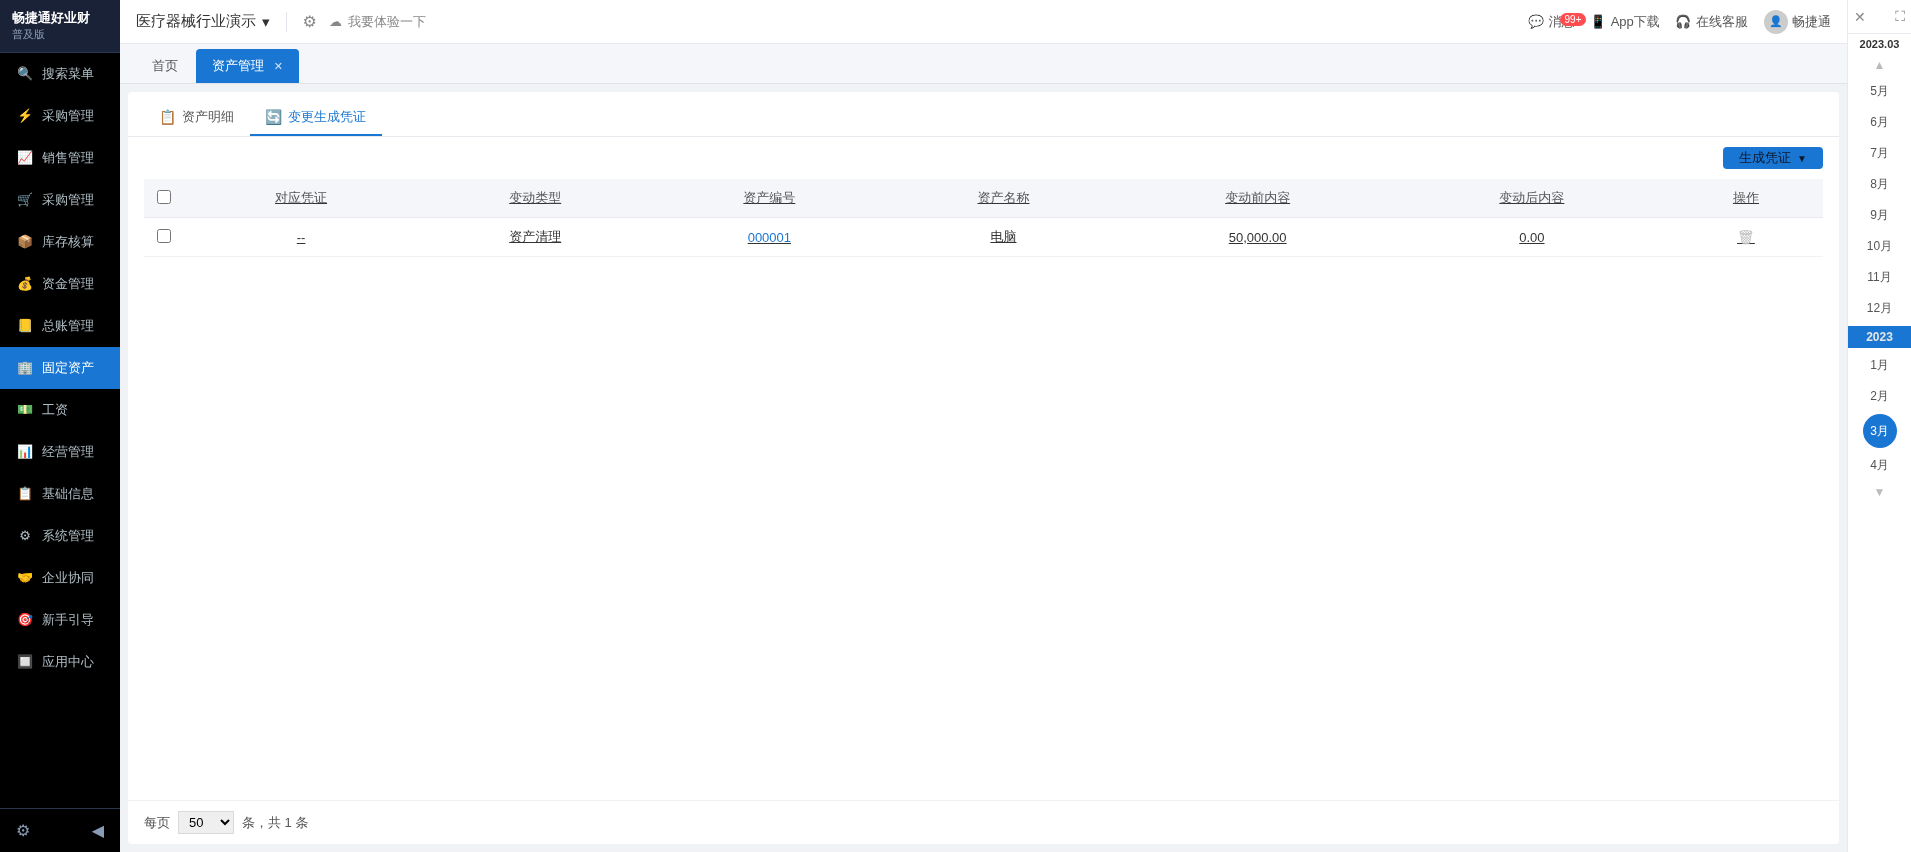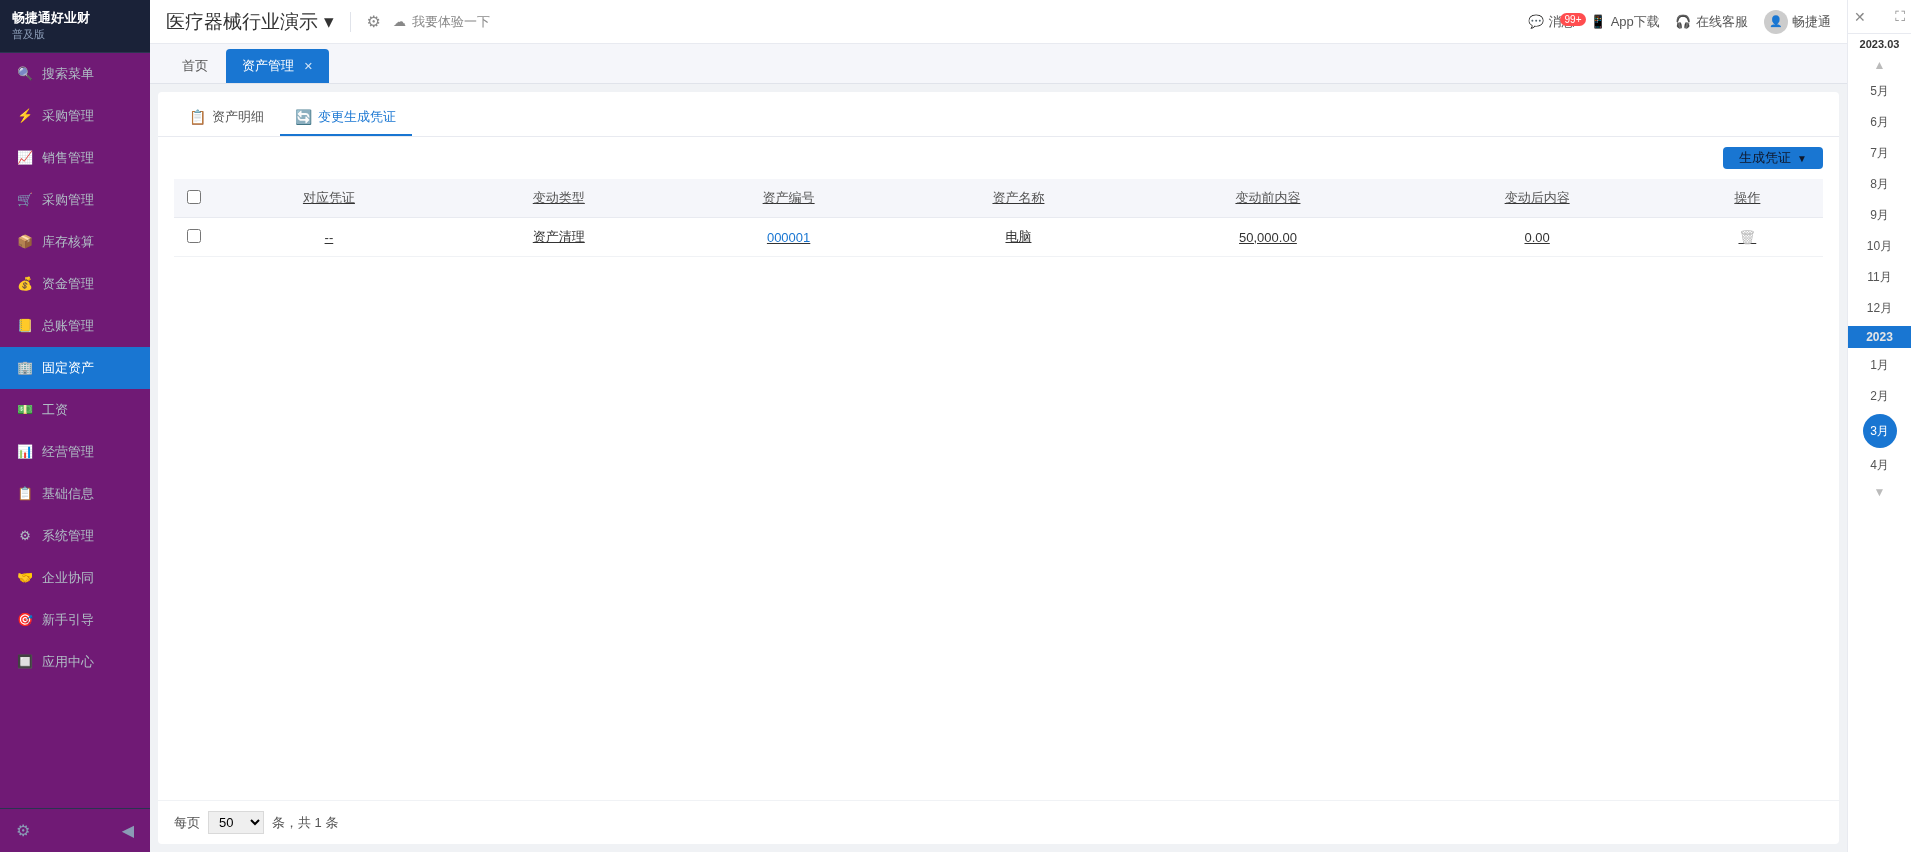--- a/index.html
+++ b/index.html
@@ -1,37 +1,37 @@
 <!DOCTYPE html>
 <html><head>
   <meta charset="utf-8">
   <style>
     * { box-sizing: border-box; margin: 0; padding: 0; }
     body { font-family: 'Microsoft YaHei', Arial, sans-serif; font-size: 13px; color: #333; display: flex; height: 852px; overflow: hidden; background: #f0f2f5; }
 
     
-    .sidebar { width: 150px; background: #701a75; display: flex; flex-direction: column; height: 100%; flex-shrink: 0; }
+    .sidebar { width: 120px; background: #000000; display: flex; flex-direction: column; height: 100%; flex-shrink: 0; }
     .sidebar-logo { padding: 10px 12px; background: #1a2238; border-bottom: 1px solid #2a3550; display: flex; align-items: center; gap: 8px; }
     .sidebar-logo-text { color: #fff; font-size: 13px; font-weight: bold; line-height: 1.3; }
     .sidebar-logo-sub { color: #8a9bb5; font-size: 11px; }
     .sidebar-scroll { flex: 1; overflow-y: auto; overflow-x: hidden; }
     .sidebar-scroll::-webkit-scrollbar { width: 4px; }
     .sidebar-scroll::-webkit-scrollbar-thumb { background: #3a4a6a; border-radius: 2px; }
     .sidebar-item { display: flex; align-items: center; gap: 8px; padding: 12px 16px; color: #b0bec5; cursor: pointer; transition: background 0.2s; font-size: 13px; }
     .sidebar-item.active { background: #1976d2; color: #fff; }
     .sidebar-item-icon { width: 18px; height: 18px; display: flex; align-items: center; justify-content: center; flex-shrink: 0; }
     .sidebar-footer { padding: 12px 16px; display: flex; align-items: center; justify-content: space-between; border-top: 1px solid #2a3550; }
     .sidebar-footer-icon { color: #8a9bb5; cursor: pointer; font-size: 16px; }
 
     
     .main { flex: 1; display: flex; flex-direction: column; overflow: hidden; }
 
     
     .topbar { height: 44px; background: #fff; display: flex; align-items: center; padding: 0 16px; gap: 12px; border-bottom: 1px solid #e8eaf0; flex-shrink: 0; }
-    .topbar-company { display: flex; align-items: center; gap: 6px; font-size: 19px; color: #333; cursor: pointer; justify-content: center; }
+    .topbar-company { display: flex; align-items: center; gap: 6px; font-size: 15px; color: #333; cursor: pointer; justify-content: center; }
     .topbar-divider { width: 1px; height: 20px; background: #e0e3ea; margin: 0 4px; }
     .topbar-gear { color: #888; font-size: 16px; cursor: pointer; }
     .topbar-experience { display: flex; align-items: center; gap: 6px; color: #888; font-size: 13px; cursor: pointer; }
     .topbar-right { margin-left: auto; display: flex; align-items: center; gap: 16px; }
     .topbar-badge-wrap { position: relative; display: flex; align-items: center; gap: 4px; color: #555; font-size: 13px; cursor: pointer; }
     .topbar-badge { background: #ff4d4f; color: #fff; font-size: 10px; border-radius: 8px; padding: 1px 5px; position: absolute; top: -8px; right: -12px; margin-top: 8px; }
     .topbar-user { display: flex; align-items: center; gap: 4px; color: #555; font-size: 13px; cursor: pointer; }
     .topbar-avatar { width: 24px; height: 24px; border-radius: 50%; background: #ccc; display: flex; align-items: center; justify-content: center; font-size: 11px; color: #666; }
 
     

